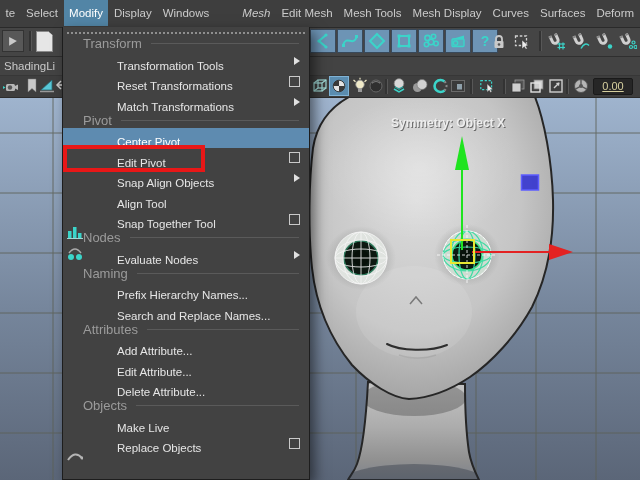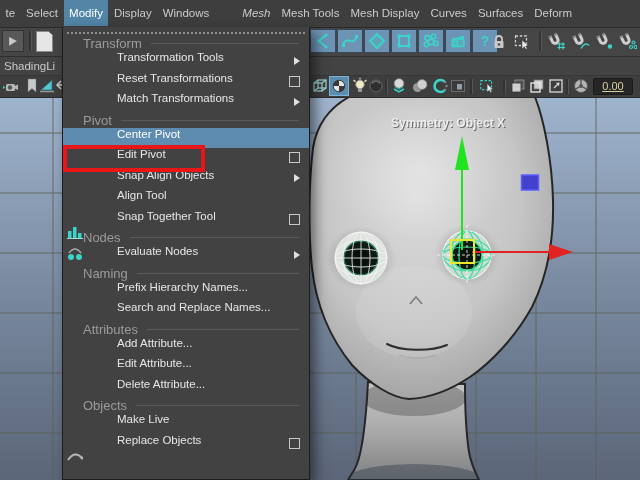--- a/index.html
+++ b/index.html
@@ -41,21 +41,21 @@
   
   .menu-panel{position:absolute;left:62px;top:27px;width:248px;height:453px;background:#424242;
     border:1px solid #1d1d1d;border-top:none;box-sizing:border-box;
     box-shadow:5px 5px 12px rgba(0,0,0,.5);z-index:50;}
   .tearoff{height:4px;margin:3px 3px 2px 3px;
     background-image:radial-gradient(#8f8f8f 0.9px, transparent 1px);
     background-size:4px 4px;background-position:0 1px;cursor:default;}
   .m-header{height:15px;display:flex;align-items:center;color:#9b9b9b;font-size:13px;
     padding-left:20px;cursor:default;text-align:right;}
   .m-header .rule{flex:1;height:1px;background:#5a5a5a;margin:0 10px 0 9px;}
-  .m-item{height:20.5px;display:flex;align-items:flex-start;color:#e6e6e6;font-size:11.5px;
+  .m-item{height:20.5px;display:flex;align-items:flex-end;color:#e6e6e6;font-size:11.5px;
     padding-left:54px;position:relative;cursor:default;box-sizing:border-box;}
   .m-item.hl{background:#5e8bb0;color:#ffffff;}
   .option-box{position:absolute;right:9px;top:50%;margin-top:-6px;width:11px;height:11px;
     border:1px solid #c9c9c9;box-sizing:border-box;}
   .sub-arrow{position:absolute;right:9px;top:50%;margin-top:-4.5px;width:0;height:0;
     border-left:6px solid #e0e0e0;border-top:4.5px solid transparent;border-bottom:4.5px solid transparent;}
   .gutter-ico{position:absolute;left:4px;width:16px;height:16px;}
   
   .annotation-rect{position:absolute;left:63px;top:145px;width:142px;height:27px;
     border:4px solid #e81717;box-sizing:border-box;z-index:60;pointer-events:none;}
@@ -65,20 +65,21 @@
 
 <div class="screen">
 
   <div class="menubar">
     <div class="mb-item">te</div>
     <div class="mb-item">Select</div>
     <div class="mb-item active">Modify</div>
     <div class="mb-item">Display</div>
     <div class="mb-item">Windows</div>
     <div class="mb-item mb-gap">Mesh</div>
+    <div class="mb-item">Edit Mesh</div>
     <div class="mb-item">Mesh Tools</div>
     <div class="mb-item">Mesh Display</div>
     <div class="mb-item">Curves</div>
     <div class="mb-item">Surfaces</div>
     <div class="mb-item">Deform</div>
   </div>
 
   <div class="statusline">
     <div class="wedge-btn">
       <svg width="14" height="14" viewBox="0 0 18 18">

